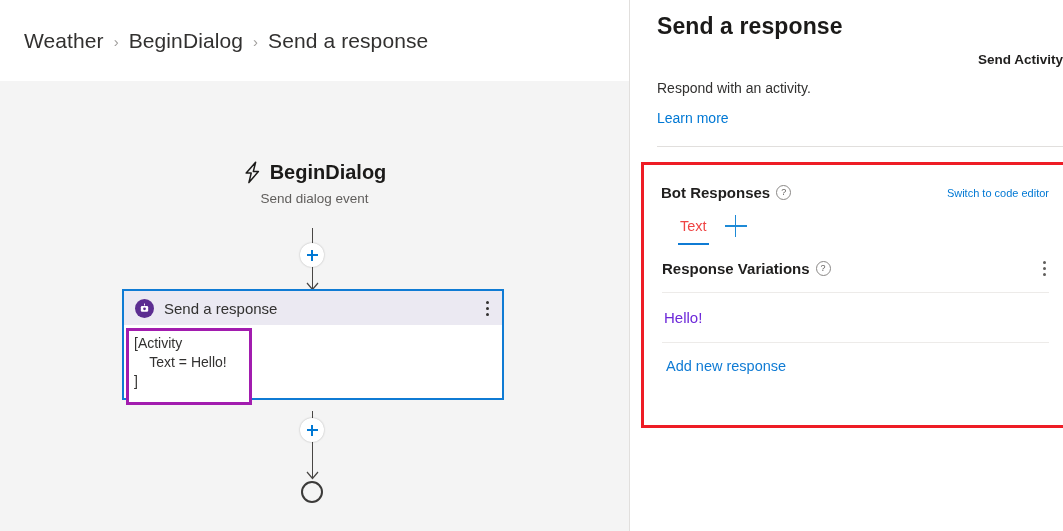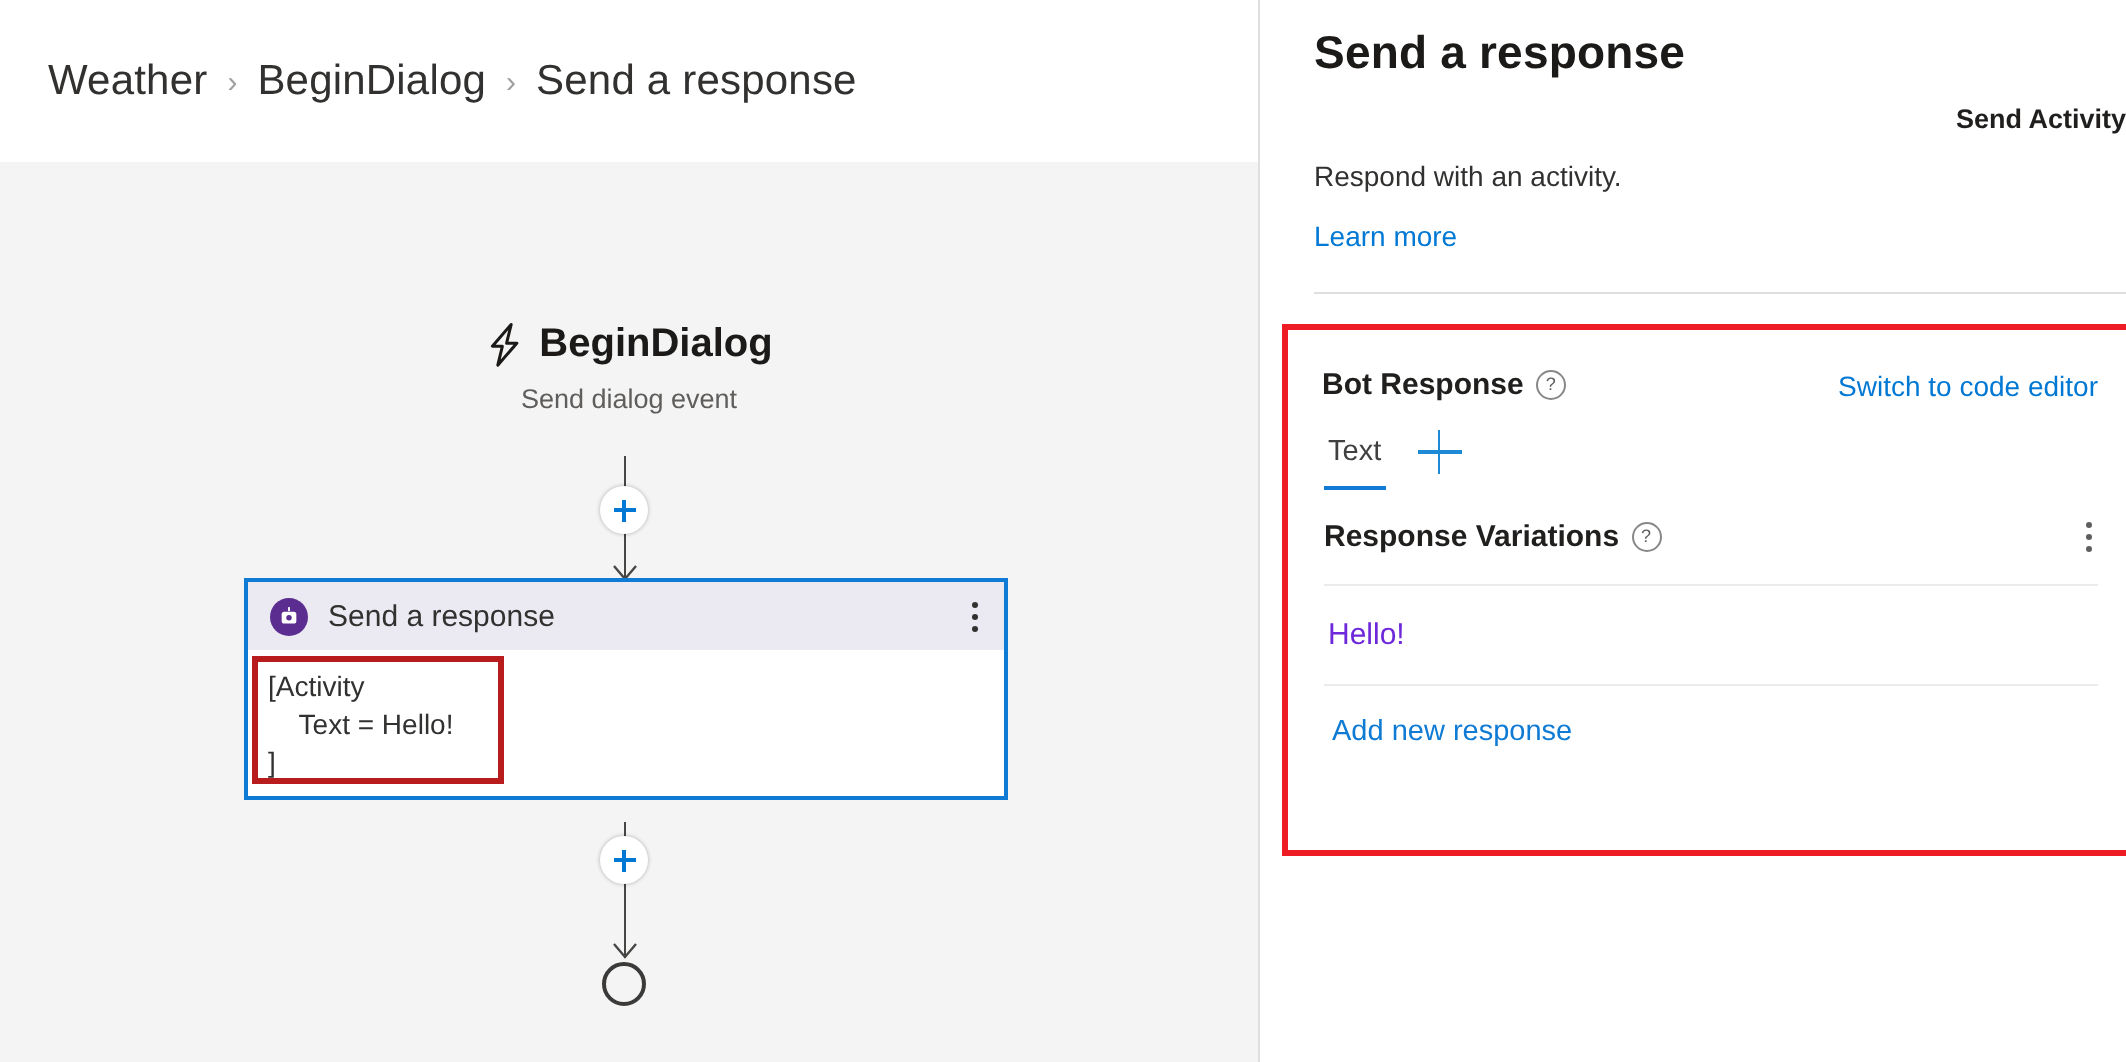--- a/index.html
+++ b/index.html
@@ -192,22 +192,22 @@
 
   .card-body {
     position: relative;
     height: 72px;
   }
   .activity-box {
     position: absolute;
     left: 2px;
     top: 3px;
     width: 126px;
-    height: 64px;
-    border: 3px solid #b91c1c;
+    height: 77px;
+    border: 3px solid #a21caf;
     box-sizing: border-box;
     background: #ffffff;
     padding: 3px 0 0 5px;
     box-sizing: border-box;
   }
   .activity-text {
     font-size: 14px;
     line-height: 19px;
     color: #323130;
     white-space: pre;
@@ -301,38 +301,39 @@
     color: #605e5c;
     font-size: 9px;
     font-weight: normal;
     line-height: 12px;
     text-align: center;
     display: inline-block;
     cursor: pointer;
   }
   .code-link {
     margin-left: auto;
-    font-size: 14px;
+    font-size: 11px;
     color: #0078d4;
     text-decoration: none;
     cursor: pointer;
   }
 
   .tabs-row {
     display: flex;
     align-items: flex-start;
     padding: 17px 0 0 18px;
     gap: 16px;
   }
   .tab {
     font-size: 14.5px;
-    color: #404040;
+    color: #ef4444;
     padding: 0 2px 9px 2px;
     border-bottom: 2.6px solid transparent;
     cursor: pointer;
+    margin-left: 16px;
   }
   .tab.active { border-bottom-color: #0f7bd4; }
   .add-tab-btn {
     width: 22px;
     height: 22px;
     position: relative;
     cursor: pointer;
     margin-top: -3px;
   }
   .add-tab-btn::before,
@@ -449,21 +450,21 @@
     <div class="panel-desc">Respond with an activity.</div>
     <a class="panel-link">Learn more</a>
   </div>
 
   <div class="h-rule"></div>
 
   <div class="responses-box">
 
     <div class="responses-head">
       <span class="section-label">
-        <span>Bot Response</span>
+        <span>Bot Responses</span>
         <span class="help-icon">?</span>
       </span>
       <a class="code-link">Switch to code editor</a>
     </div>
 
     <div class="tabs-row">
       <div class="tab active">Text</div>
       <div class="add-tab-btn"></div>
     </div>
 

